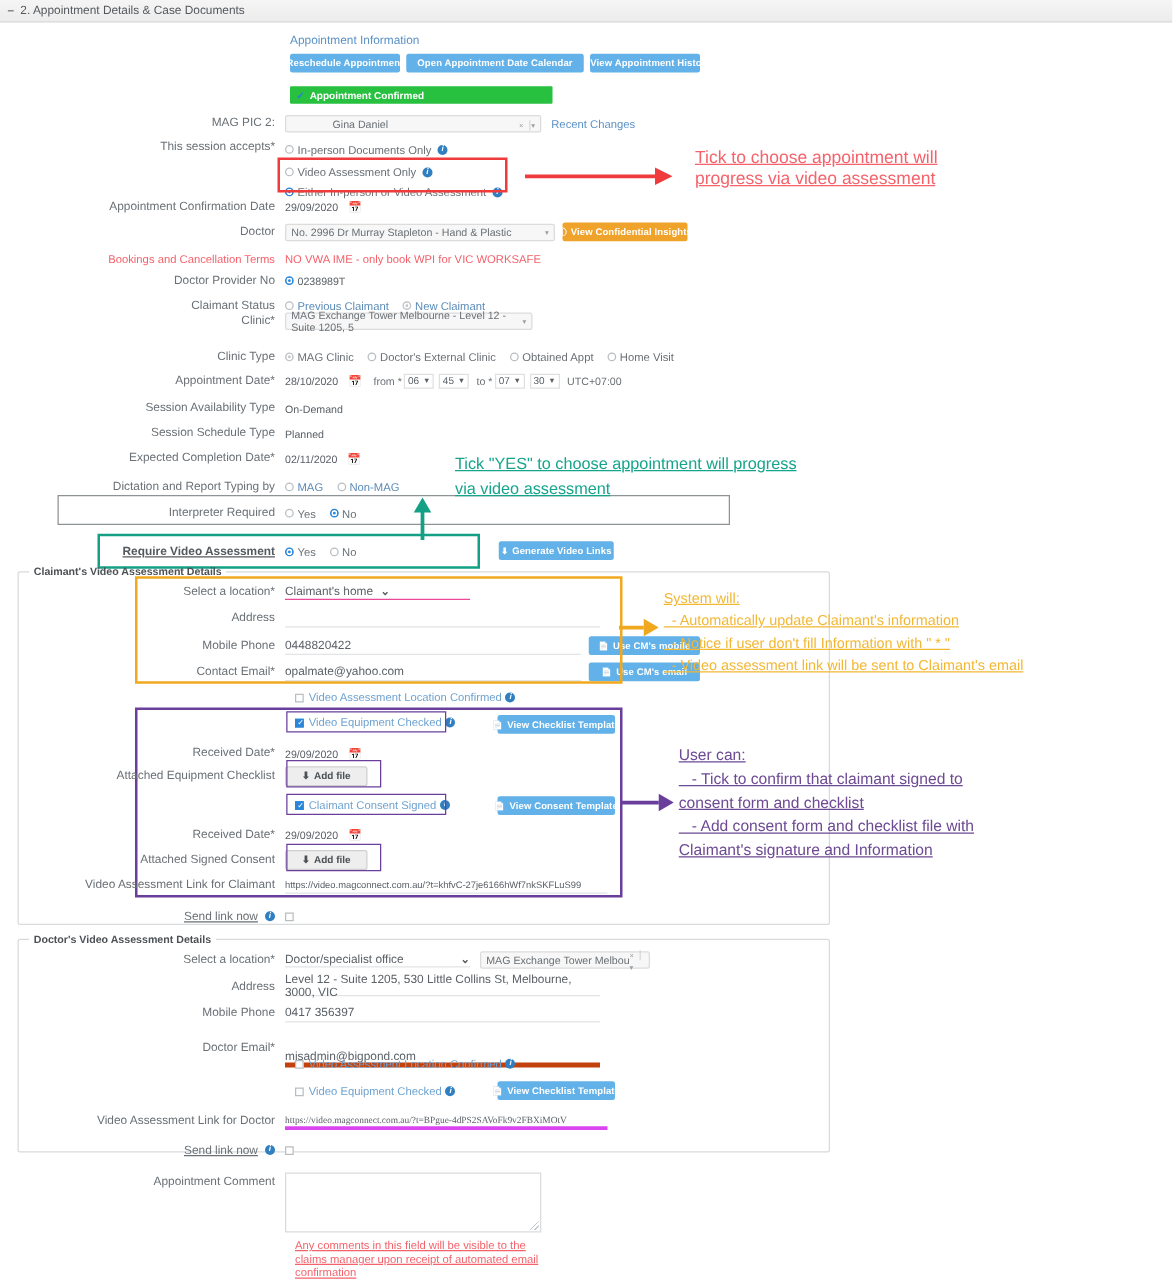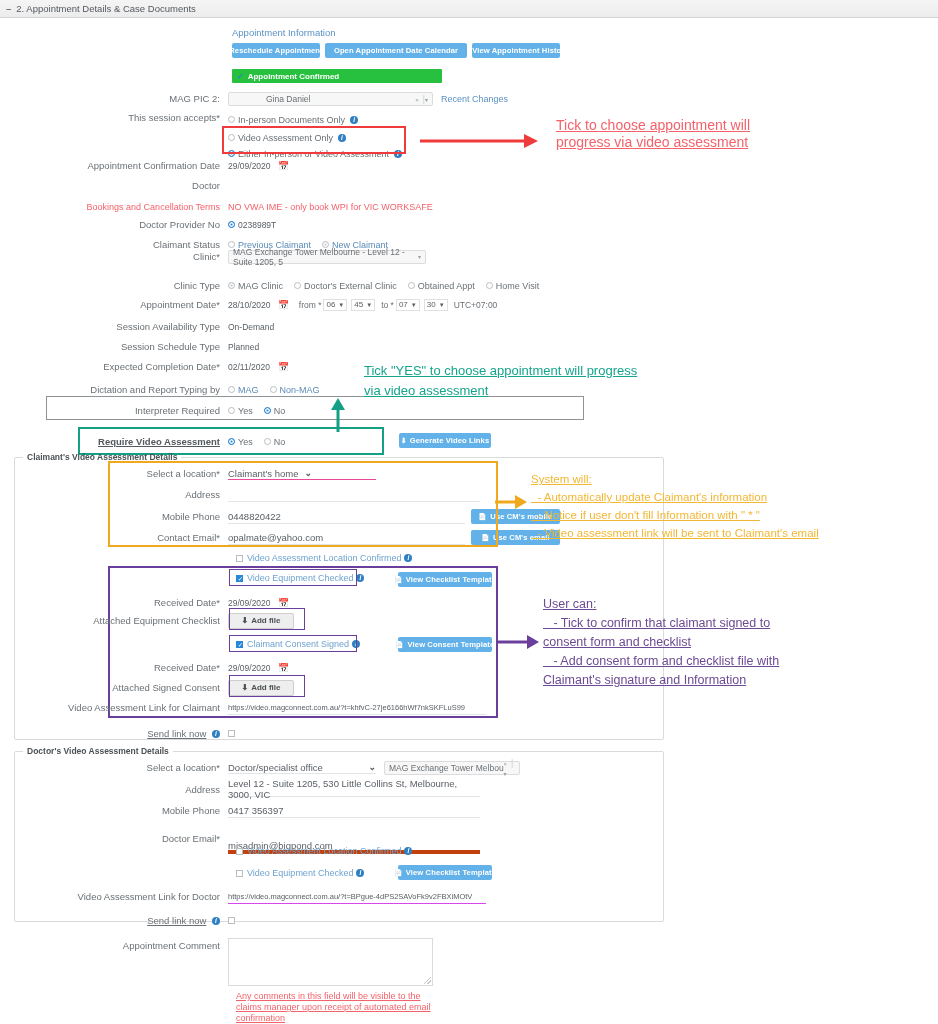--- a/index.html
+++ b/index.html
@@ -214,20 +214,30 @@
 <div class="row" style="position:absolute; left:0; top:157px; width:560px;">
   <div class="lbl">Appointment Confirmation Date</div>
   <div class="fld">
     <span class="plain-val">29/09/2020</span>
     <span class="cal-ico">📅</span>
   </div>
 </div>
 
 <div class="row" style="position:absolute; left:0; top:177px; width:580px;">
   <div class="lbl">Doctor</div>
+  <div class="fld">
+    <div class="select-box" style="width:216px;">
+      <span>No. 2996 Dr Murray Stapleton - Hand &amp; Plastic</span>
+      <span class="caret">▾</span>
+    </div>
+    <button class="btn orange" style="margin-left:6px; width:100px;">
+      <span class="bico">ⓘ</span>
+      <span>View Confidential Insights</span>
+    </button>
+  </div>
 </div>
 
 <div class="row" style="position:absolute; left:0; top:198px; width:560px;">
   <div class="lbl terms-note" style="color:#f4626b;">Bookings and Cancellation Terms</div>
   <div class="fld terms-note">NO VWA IME - only book WPI for VIC WORKSAFE</div>
 </div>
 
 <div class="row" style="position:absolute; left:0; top:216px; width:560px;">
   <div class="lbl">Doctor Provider No</div>
   <div class="fld">
@@ -555,21 +565,21 @@
   <span class="info-i">i</span>
 </div>
 
 <button class="btn" style="position:absolute; left:398px; top:865px; width:94px;">
   <span class="bico">📄</span>
   <span>View Checklist Template</span>
 </button>
 
 <div class="row" style="position:absolute; left:0; top:888px; width:560px;">
   <div class="lbl">Video Assessment Link for Doctor</div>
-  <div class="fld" style="width:258px; border-bottom:1px solid #d946ef; height:14px; font-size:7.5px;">
+  <div class="fld" style="width:258px; border-bottom:3px solid #d946ef; height:14px; font-size:7.5px;font-family:Liberation Serif, serif;">
     <span>https://video.magconnect.com.au/?t=BPgue-4dPS2SAVoFk9v2FBXiMOtV</span>
   </div>
 </div>
 
 <div class="row" style="position:absolute; left:0; top:912px; width:560px;">
   <div class="lbl">
     <span style="text-decoration:underline;">Send link now</span>
     <span class="info-i">i</span>
   </div>
   <div class="fld">

